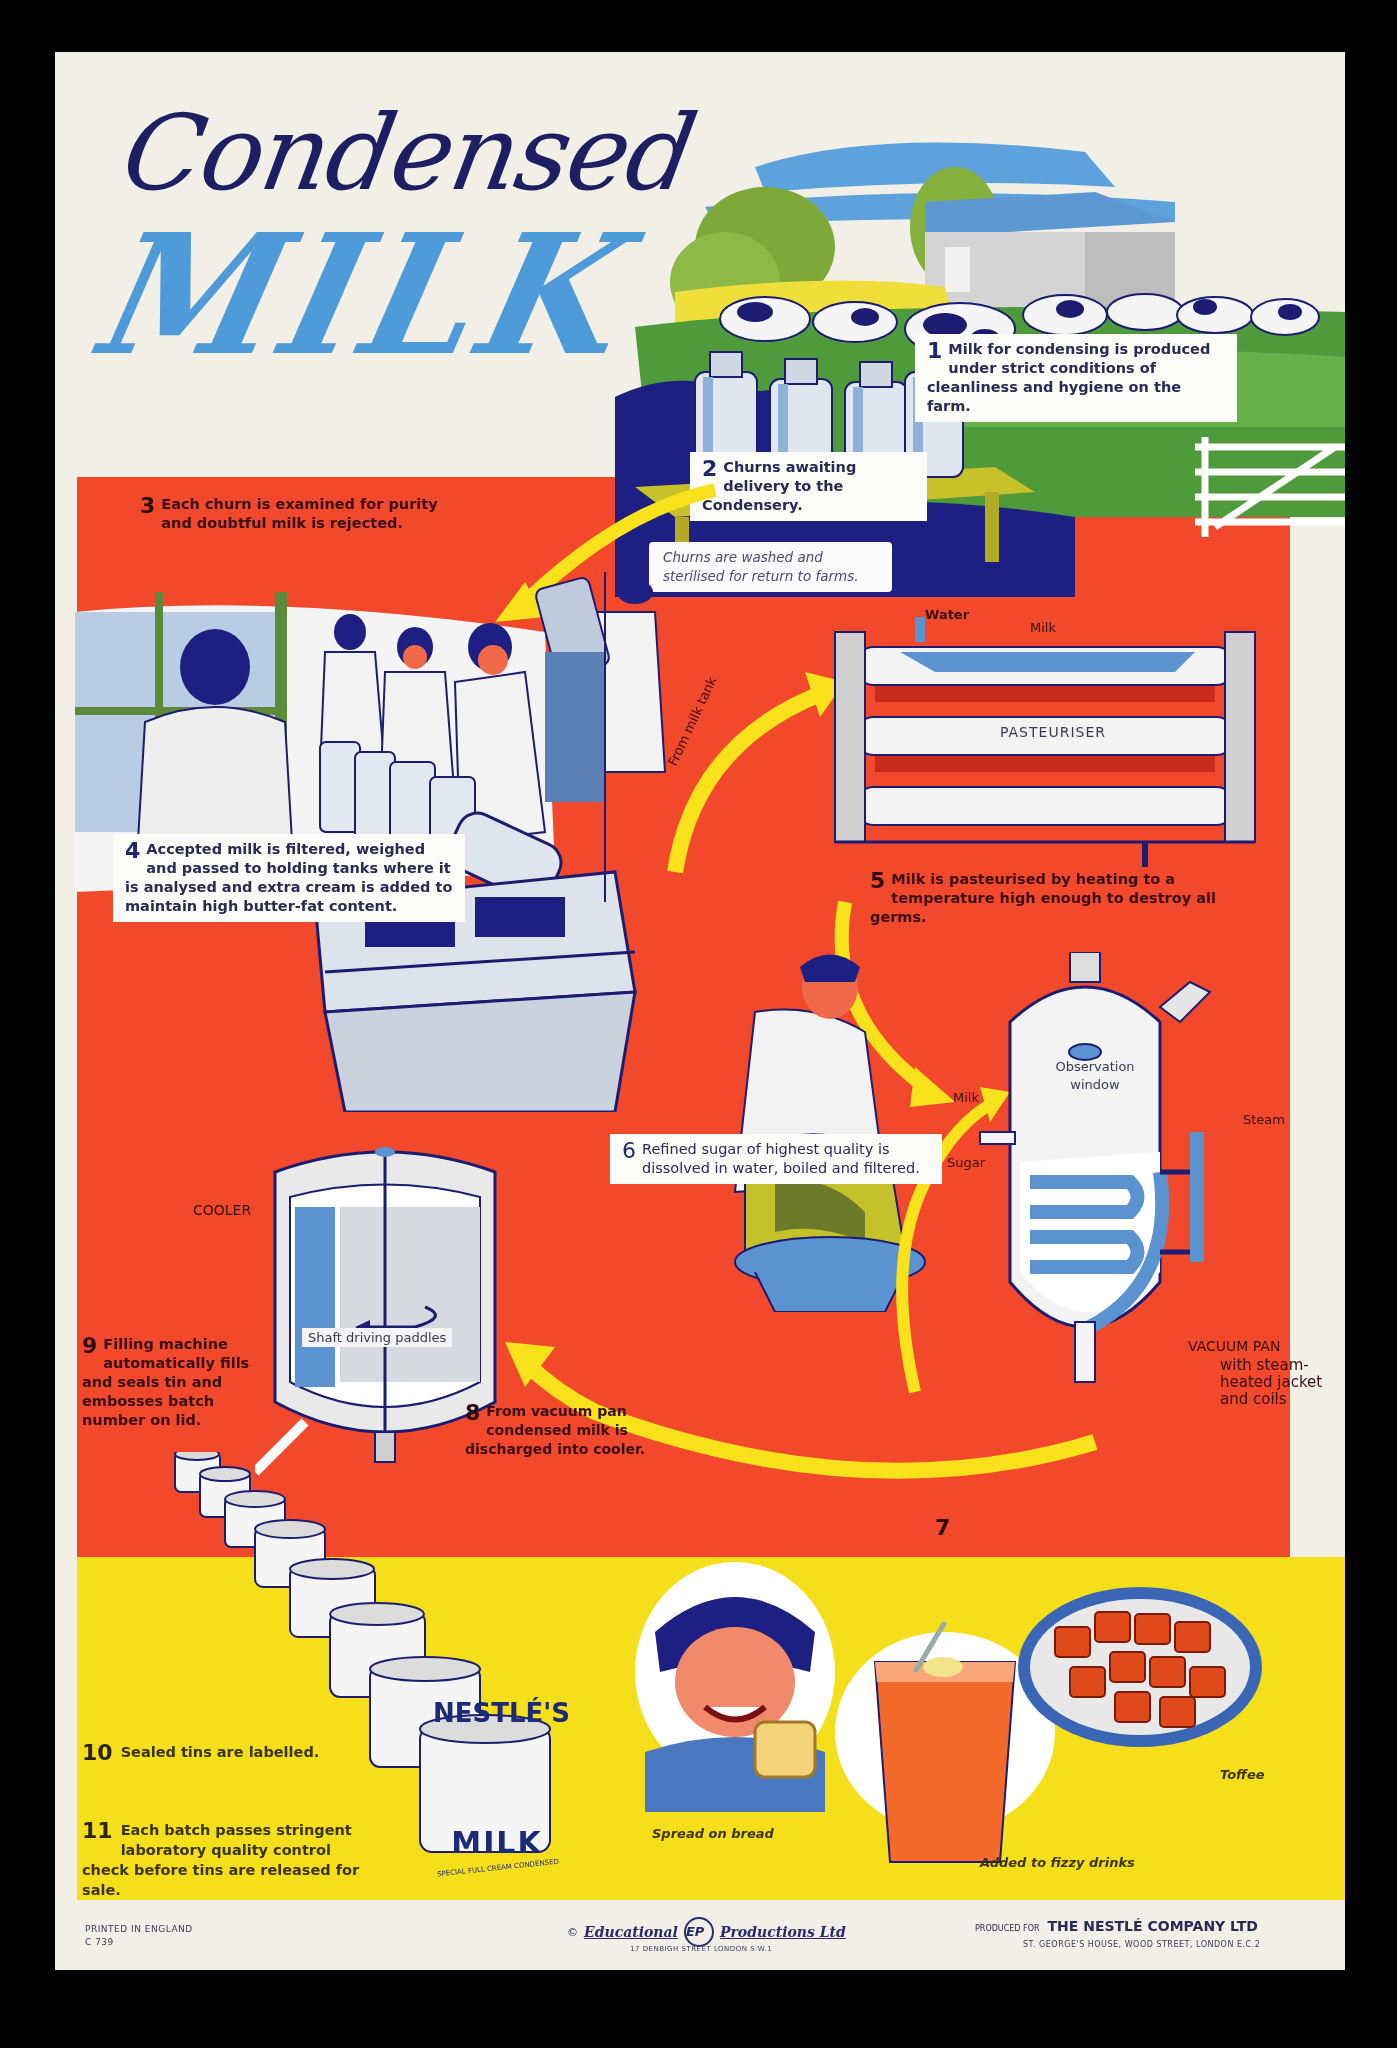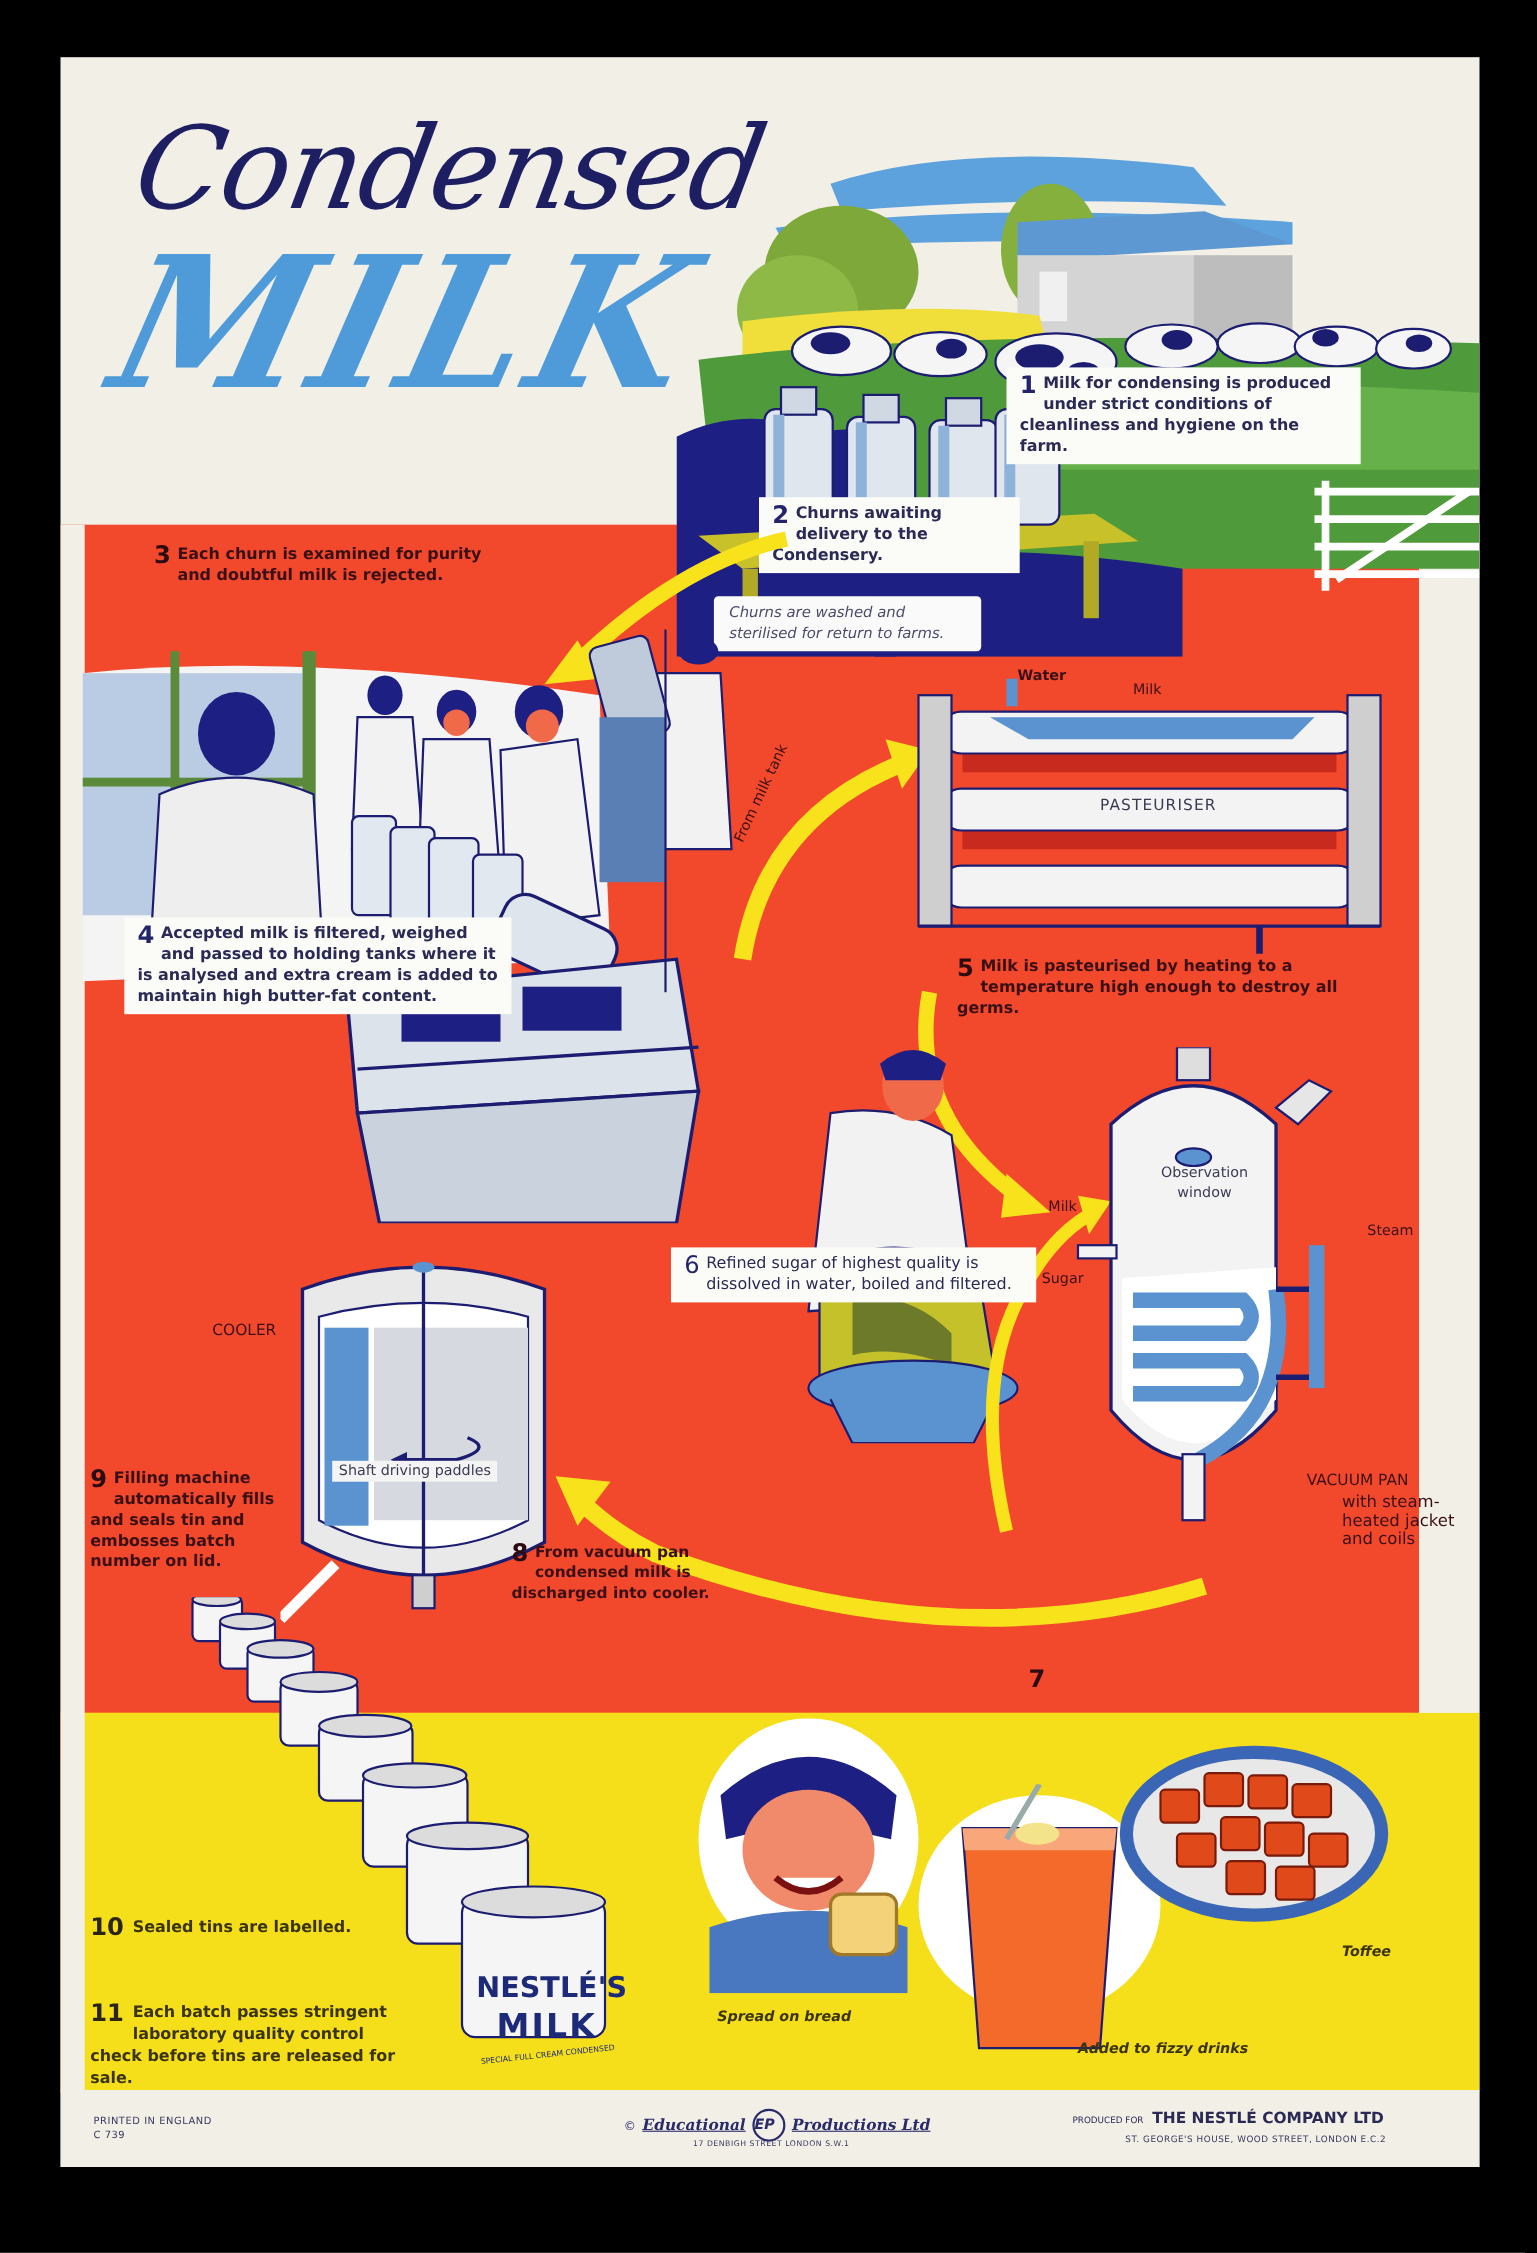--- a/index.html
+++ b/index.html
@@ -306,21 +306,21 @@
       <ellipse cx="42" cy="2" rx="22" ry="6"></ellipse>
       <ellipse cx="70" cy="22" rx="25" ry="7"></ellipse>
       <ellipse cx="100" cy="47" rx="30" ry="8"></ellipse>
       <ellipse cx="135" cy="77" rx="35" ry="9"></ellipse>
       <ellipse cx="177" cy="117" rx="42" ry="10"></ellipse>
       <ellipse cx="222" cy="162" rx="47" ry="11"></ellipse>
       <ellipse cx="270" cy="217" rx="55" ry="12"></ellipse>
       <ellipse cx="330" cy="277" rx="65" ry="14"></ellipse>
     </g>
   </svg>
-  <div class="abs" style="left:378px;top:1740px;width:128px;text-align:center;font-weight:bold;font-size:26px;color:#1d2a78;">NESTLÉ'S</div>
+  <div class="abs" style="left:378px;top:1646px;width:128px;text-align:center;font-weight:bold;font-size:26px;color:#1d2a78;">NESTLÉ'S</div>
   <div class="abs" style="left:378px;top:1773px;width:128px;text-align:center;font-weight:bold;font-size:30px;color:#1d2a78;letter-spacing:2px;">MILK</div>
   <div class="abs" style="left:380px;top:1812px;width:126px;text-align:center;font-size:7px;color:#1d2a78;transform:rotate(-6deg);">SPECIAL FULL CREAM CONDENSED</div>
 
   <div class="yel-text" style="left:27px;top:1690px;width:260px;">
     <span class="num">10</span><span>Sealed tins are labelled.</span>
   </div>
 
   <div class="yel-text" style="left:27px;top:1768px;width:300px;">
     <span class="num">11</span><span>Each batch passes stringent laboratory quality control check before tins are released for sale.</span>
   </div>

